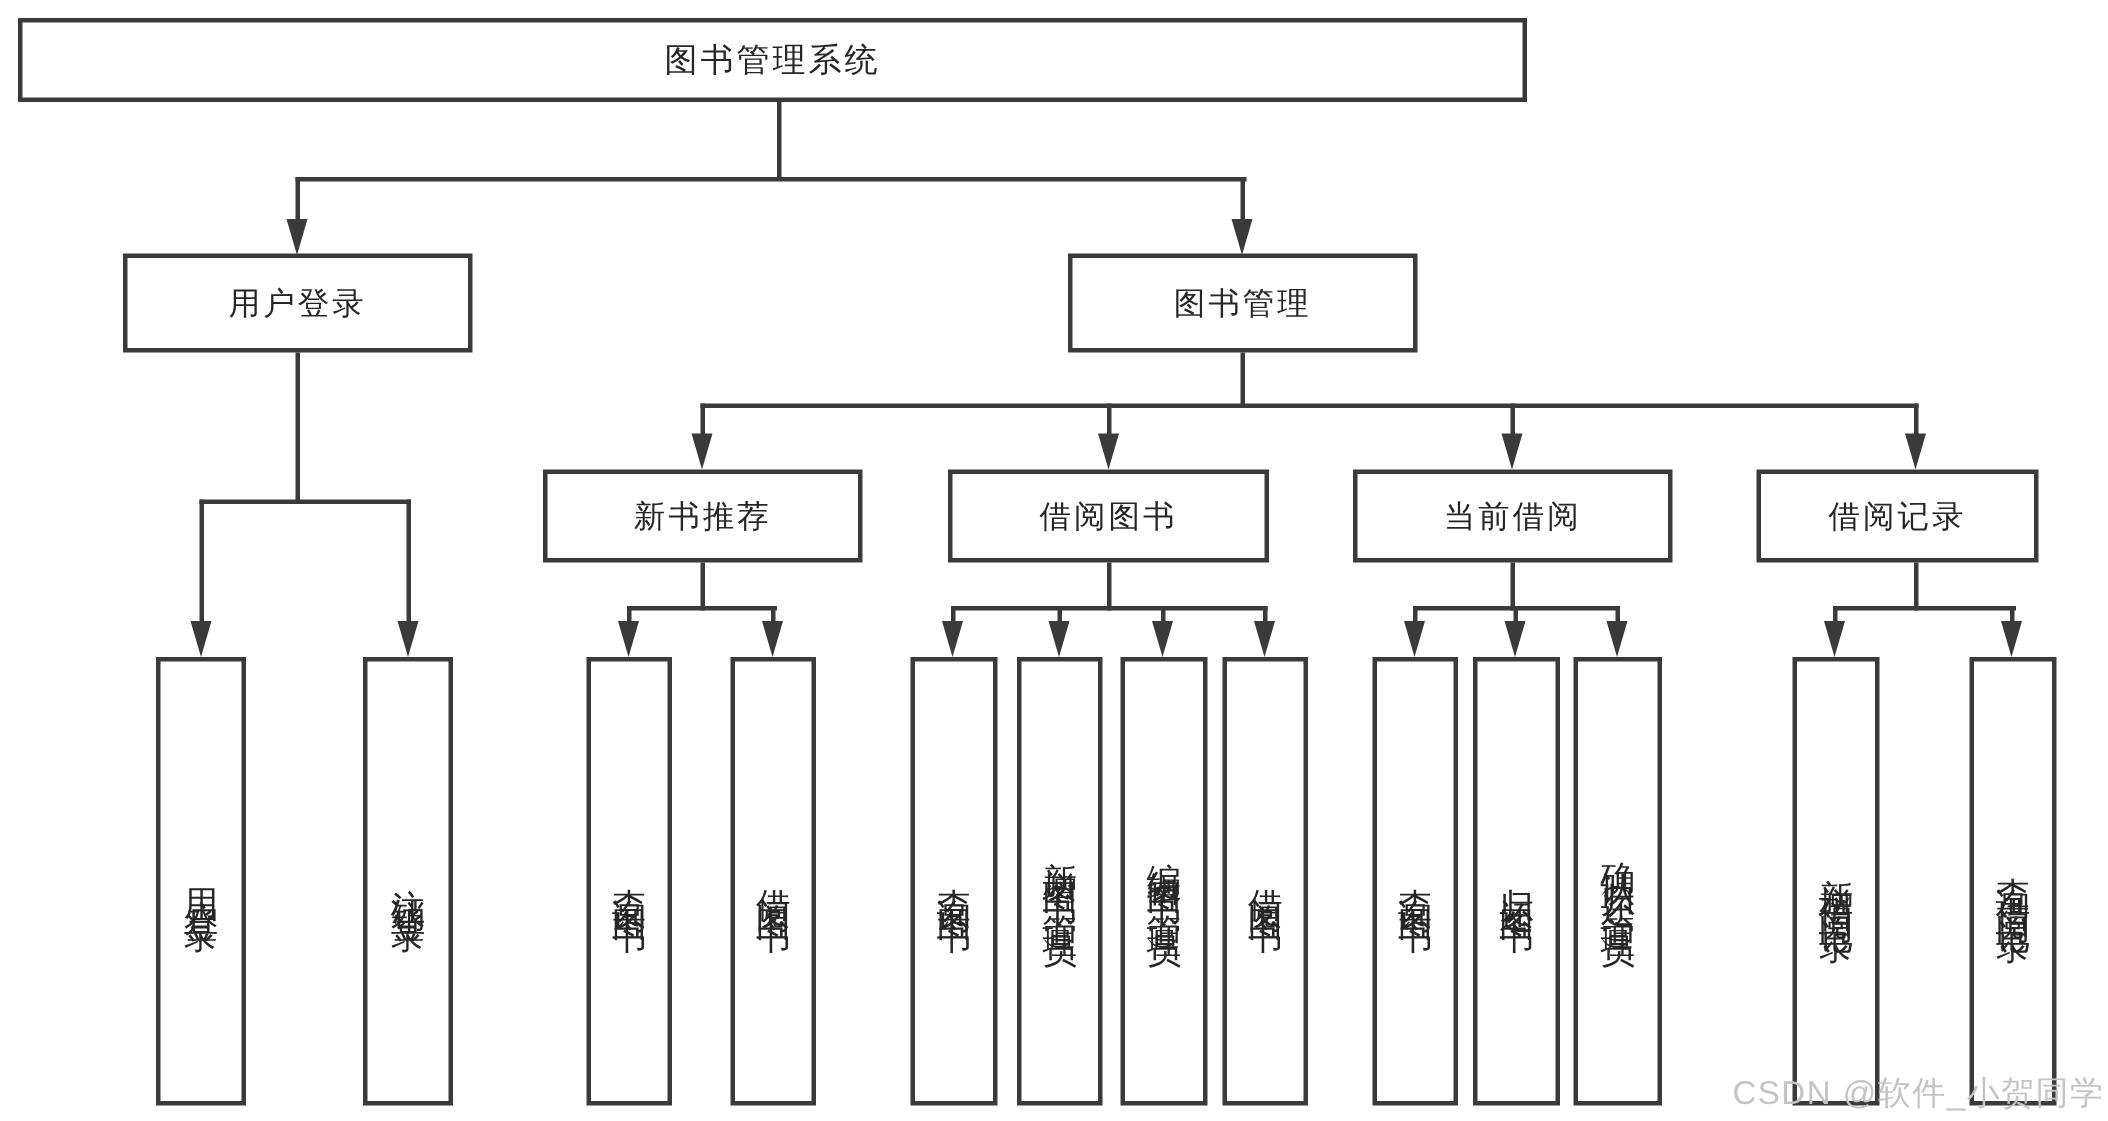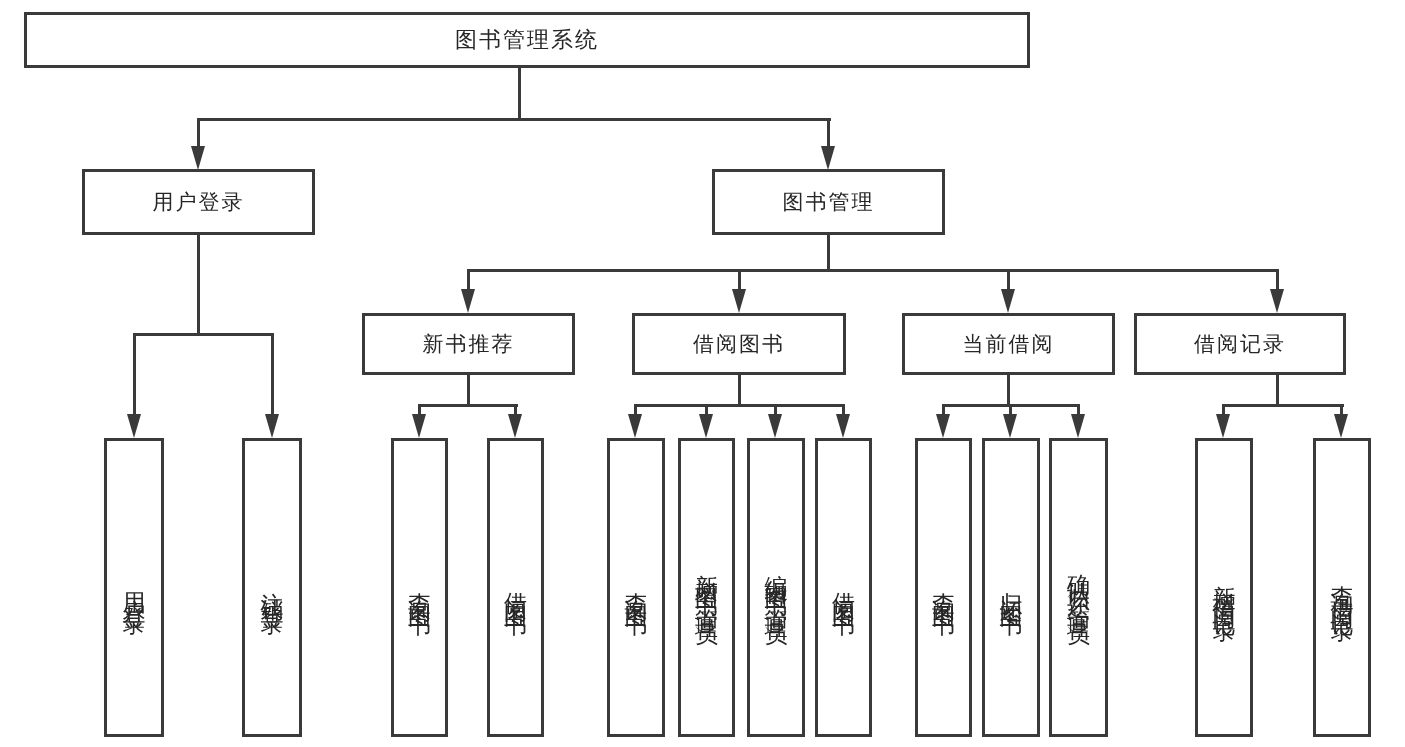--- a/index.html
+++ b/index.html
@@ -33,41 +33,41 @@
   .watermark{
     position:absolute;right:2px;top:714px;font-size:22px;letter-spacing:1px;
     color:var(--wm);z-index:10;white-space:nowrap;
   }
 </style>
 </head>
 <body>
 
 <div class="stage">
 
-  <div class="box root" style="left:24px;top:12px;width:1006px;height:56px;">
+  <div class="box root" style="left:12px;top:12px;width:1006px;height:56px;">
     <span class="hlabel">图书管理系统</span>
   </div>
 
   <div class="box" style="left:82px;top:169px;width:233px;height:66px;">
     <span class="hlabel">用户登录</span>
   </div>
   <div class="box" style="left:362px;top:313px;width:213px;height:62px;">
     <span class="hlabel">新书推荐</span>
   </div>
 
   <div class="box" style="left:712px;top:169px;width:233px;height:66px;">
     <span class="hlabel">图书管理</span>
   </div>
   <div class="box" style="left:632px;top:313px;width:214px;height:62px;">
     <span class="hlabel">借阅图书</span>
   </div>
   <div class="box" style="left:902px;top:313px;width:213px;height:62px;">
     <span class="hlabel">当前借阅</span>
   </div>
-  <div class="box" style="left:1134px;top:313px;width:212px;height:62px;">
+  <div class="box" style="left:1171px;top:313px;width:188px;height:62px;">
     <span class="hlabel">借阅记录</span>
   </div>
 
   <div class="box" style="left:104px;top:438px;width:60px;height:299px;">
     <span class="vtext">用户登录</span>
   </div>
   <div class="box" style="left:242px;top:438px;width:60px;height:299px;">
     <span class="vtext">注销登录</span>
   </div>
 
@@ -160,14 +160,15 @@
   <div class="lv" style="left:1077px;top:404px;width:3px;height:12px;"></div>
   <div class="ar" style="left:1071px;top:414px;"></div>
 
   <div class="lv" style="left:1276px;top:375px;width:3px;height:32px;"></div>
   <div class="lh" style="left:1222px;top:404px;width:122px;height:3px;"></div>
   <div class="lv" style="left:1222px;top:404px;width:3px;height:12px;"></div>
   <div class="ar" style="left:1216px;top:414px;"></div>
   <div class="lv" style="left:1340px;top:404px;width:3px;height:12px;"></div>
   <div class="ar" style="left:1334px;top:414px;"></div>
 
+  <div class="watermark">CSDN @软件_小贺同学</div>
 
 </div>
 
 </body></html>

